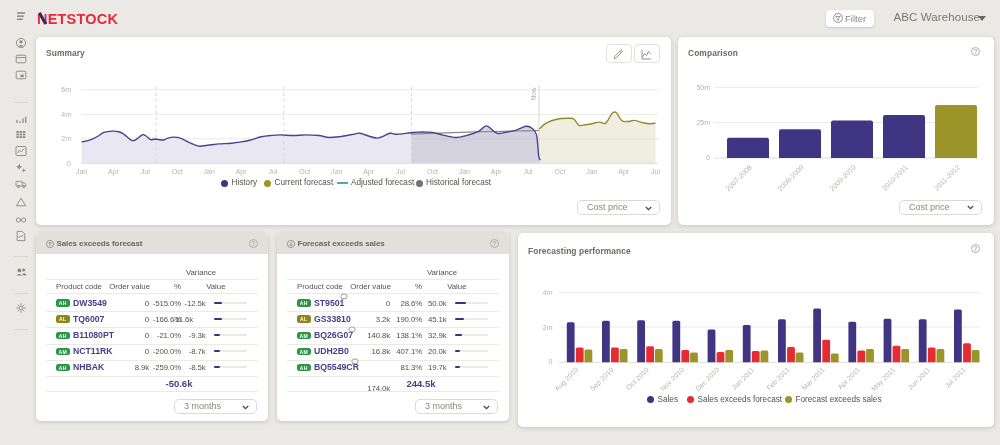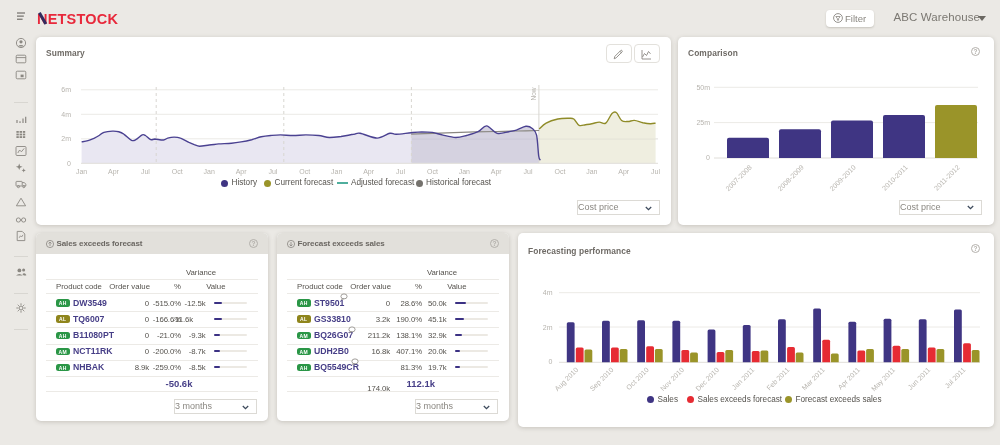--- a/index.html
+++ b/index.html
@@ -1,19 +1,19 @@
 <!DOCTYPE html>
 <html><head><meta charset="utf-8"><style>
 *{margin:0;padding:0;box-sizing:border-box}
 html,body{width:1000px;height:445px;background:#ebe9e5;font-family:"Liberation Sans",sans-serif;overflow:hidden;position:relative}
 .abs{position:absolute}
 .card{position:absolute;background:#fff;border-radius:5px;box-shadow:0 1px 4px rgba(90,85,70,.25)}
 .ctitle{position:absolute;font-size:8.4px;font-weight:bold;color:#6e6a65;letter-spacing:.1px}
 .help{position:absolute;width:9px;height:9px;border:1px solid #b3b0ab;border-radius:50%;color:#b3b0ab;font-size:6.5px;line-height:8px;text-align:center;font-weight:bold}
-.drop{position:absolute;width:83px;height:15px;border:1px solid #dcdad5;border-radius:0;background:#fff;font-size:9px;color:#8a8781;line-height:13.5px;}
+.drop{position:absolute;width:83px;height:15px;border:1px solid #dcdad5;border-radius:5px;background:#fff;font-size:9px;color:#8a8781;line-height:13.5px;padding-left:9px}
 .drop svg{position:absolute;right:7px;top:4.5px}
 .gbtn{position:absolute;width:26px;height:19px;border:1px solid #e3e1dc;border-radius:4px;background:#fff}
 .hstrip{position:absolute;height:21px;background:#e2e0db;border-radius:5px 5px 0 0}
 .htitle{position:absolute;font-size:8px;font-weight:bold;color:#6b6762;letter-spacing:-.1px}
 .thead{position:absolute;font-size:7.8px;color:#55524d;white-space:nowrap}
 .hline{position:absolute;height:1px;background:#eceae6}
 .badge{position:absolute;width:14.5px;height:7.5px;border-radius:2.5px;color:#fff;font-size:5px;font-weight:bold;text-align:center;line-height:8px;letter-spacing:.3px}
 .bg-g{background:#2a9646}.bg-o{background:#8f851c}
 .code{position:absolute;font-size:8.7px;color:#463e87;font-weight:bold;letter-spacing:0}
 .num{position:absolute;font-size:7.8px;color:#55524d;text-align:right;white-space:nowrap;letter-spacing:-.1px}
@@ -317,21 +317,21 @@
 <div class="badge bg-o" style="left:296.5px;top:315.40000000000003px">AL</div>
 <div class="code" style="left:314px;top:314.1px">GS33810</div>
 <div class="num" style="left:335px;top:315.1px;width:55px;text-align:right">3.2k</div>
 <div class="num" style="left:377px;top:315.1px;width:45px;text-align:right">190.0%</div>
 <div class="num" style="left:406.5px;top:315.1px;width:40px;text-align:right">45.1k</div>
 <div class="track" style="left:454.5px;top:317.6px"></div>
 <div class="dash" style="left:454.5px;top:317.6px;width:9px"></div>
 <div class="hline" style="left:287px;top:327.40000000000003px;width:212px"></div>
 <div class="badge bg-g" style="left:296.5px;top:331.50000000000006px">AM</div>
 <div class="code" style="left:314px;top:330.20000000000005px">BQ26G07</div>
-<div class="num" style="left:335px;top:331.20000000000005px;width:55px;text-align:right">211.2k</div>
+<div class="num" style="left:335px;top:331.20000000000005px;width:55px;text-align:right">140.8k</div>
 <div class="num" style="left:377px;top:331.20000000000005px;width:45px;text-align:right">138.1%</div>
 <div class="num" style="left:406.5px;top:331.20000000000005px;width:40px;text-align:right">32.9k</div>
 <div class="track" style="left:454.5px;top:333.70000000000005px"></div>
 <div class="dash" style="left:454.5px;top:333.70000000000005px;width:7.5px"></div>
 <div class="hline" style="left:287px;top:343.50000000000006px;width:212px"></div>
 <div class="badge bg-g" style="left:296.5px;top:347.6000000000001px">AM</div>
 <div class="code" style="left:314px;top:346.30000000000007px">UDH2B0</div>
 <div class="num" style="left:335px;top:347.30000000000007px;width:55px;text-align:right">16.8k</div>
 <div class="num" style="left:377px;top:347.30000000000007px;width:45px;text-align:right">407.1%</div>
 <div class="num" style="left:406.5px;top:347.30000000000007px;width:40px;text-align:right">20.0k</div>
@@ -339,21 +339,21 @@
 <div class="dash" style="left:454.5px;top:349.80000000000007px;width:5px"></div>
 <div class="hline" style="left:287px;top:359.6000000000001px;width:212px"></div>
 <div class="badge bg-g" style="left:296.5px;top:363.7000000000001px">AH</div>
 <div class="code" style="left:314px;top:362.4000000000001px">BQ5549CR</div>
 <div class="num" style="left:335px;top:384px;width:55px;text-align:right">174.0k</div>
 <div class="num" style="left:377px;top:363.4000000000001px;width:45px;text-align:right">81.3%</div>
 <div class="num" style="left:406.5px;top:363.4000000000001px;width:40px;text-align:right">19.7k</div>
 <div class="track" style="left:454.5px;top:365.9000000000001px"></div>
 <div class="dash" style="left:454.5px;top:365.9000000000001px;width:5px"></div>
 <div class="hline" style="left:287px;top:375.7000000000001px;width:212px"></div>
-<div class="total" style="left:406.5px;top:377.8px;width:60px">112.1k</div>
+<div class="total" style="left:406.5px;top:377.8px;width:60px">244.5k</div>
 <div class="hline" style="left:287px;top:390.5px;width:212px"></div>
 <div class="drop" style="left:415px;top:399px">3 months<svg width="7" height="5" viewBox="0 0 7 5">
       <path d="M0.8 1 L3.5 3.6 L6.2 1" fill="none" stroke="#3d4a5c" stroke-width="1.3"></path>
     </svg></div>
 <svg class="abs" style="left:339.5px;top:293.2px" width="8" height="8" viewBox="0 0 8 8">
     <ellipse cx="4" cy="3.4" rx="3.1" ry="2.5" fill="#fff" stroke="#8a8781" stroke-width="0.8"></ellipse>
     <path d="M2.2 5.4 L1.4 7 L3.6 5.9 Z" fill="#fff" stroke="#8a8781" stroke-width="0.6"></path>
   </svg>
 <svg class="abs" style="left:347.5px;top:325.5px" width="8" height="8" viewBox="0 0 8 8">
     <ellipse cx="4" cy="3.4" rx="3.1" ry="2.5" fill="#fff" stroke="#8a8781" stroke-width="0.8"></ellipse>

